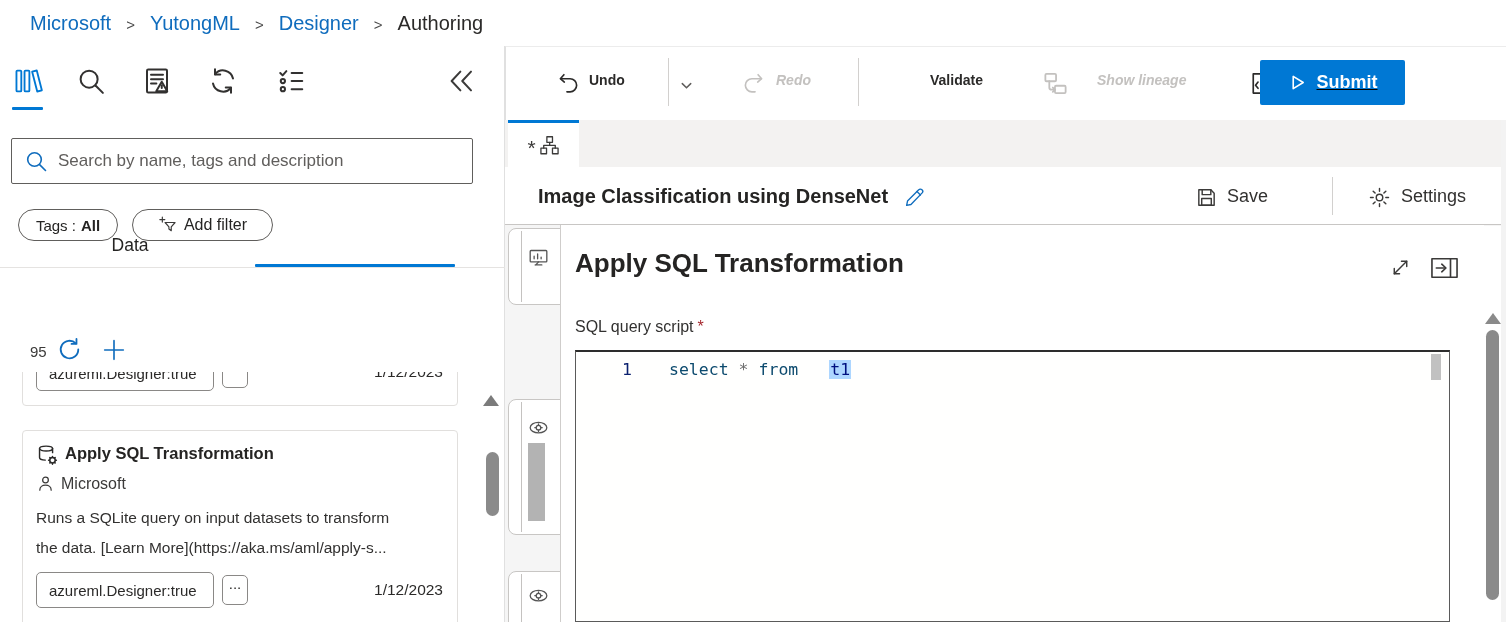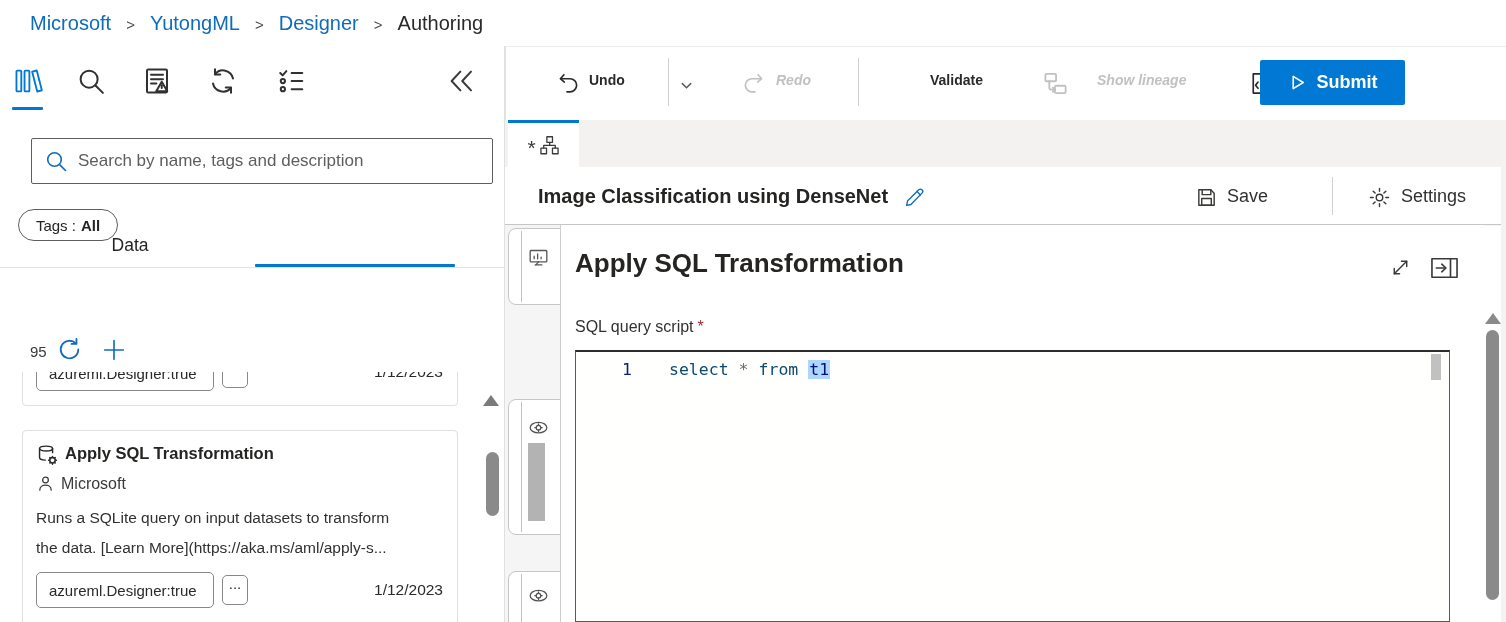--- a/index.html
+++ b/index.html
@@ -11,57 +11,57 @@
 
   
   .breadcrumb { left:0; top:0; width:1506px; height:46px; display:flex; align-items:center; padding-left:30px; gap:15px; font-size:20px; background:#fff; }
   .crumb-link { color:#0f6cbd; cursor:pointer; }
   .crumb-current { color:#2b2a29; }
   .crumb-sep { color:#4a4a4a; font-size:15px; transform:translateY(1px); }
 
   
   .left-panel { left:0; top:46px; width:505px; height:576px; background:#fff; border-right:1px solid #e0e0e0; }
   .underline-accent { background:#0078d4; border-radius:1px; }
-  .searchbox { left:31px; top:138px; width:462px; height:46px; border:1px solid #605e5c; border-radius:2px; display:flex; align-items:center; padding:4px 12px; gap:10px; background:#fff; }
+  .searchbox { left:11px; top:138px; width:462px; height:46px; border:1px solid #605e5c; border-radius:2px; display:flex; align-items:center; padding:4px 12px; gap:10px; background:#fff; }
   .searchbox input { border:none; outline:none; flex:1; font-size:17px; font-family:"Liberation Sans",sans-serif; color:#323130; background:transparent; }
   .searchbox input::placeholder { color:#605e5c; }
   .pill { height:32px; border:1px solid #605e5c; border-radius:16px; display:flex; align-items:center; justify-content:center; font-size:15px; color:#252423; background:#fff; cursor:pointer;text-align:center; }
   .tabrow-border { left:0; top:267px; width:505px; height:1px; background:#e5e3e1; }
   .tab-cell { top:224px; height:43px; display:flex; align-items:center; justify-content:center; font-size:17.5px; cursor:pointer; }
   .tab-active { color:#0f6cbd; font-weight:600; }
   .card { background:#fff; border:1px solid #e1dfdd; border-radius:4px; }
   .tagpill { border:1px solid #8a8886; border-radius:5px; height:36px; display:flex; align-items:center; padding:0 12px; font-size:15px; color:#2b2a29; background:#fff; }
   .morebtn { border:1px solid #8a8886; border-radius:5px; width:26px; height:30px; display:flex; align-items:flex-start; justify-content:center; font-size:15px; color:#2b2a29; background:#fff; line-height:16px; cursor:pointer; }
   .tri-up { width:0; height:0; border-left:8px solid transparent; border-right:8px solid transparent; border-bottom:11px solid #7b7b7b; cursor:pointer; }
   .thumb { background:#8a8a8a; border-radius:7px; cursor:pointer; }
 
   
   .toolbar { left:505px; top:46px; width:1001px; height:74px; background:#fff; border-left:1px solid #e0e0e0; border-top:1px solid #ececec; }
   .tb-label { font-size:14px; font-weight:600; color:#2b2a29; white-space:nowrap; }
   .tb-disabled { color:#c3c1bf;font-style:italic; }
   .v-div { width:1px; background:#d2d0ce; }
-  .submit-btn { left:1260px; top:60px; width:145px; height:45px; background:#0078d4; border-radius:2px; display:flex; align-items:center; justify-content:center; gap:10px; cursor:pointer; border:none; }
+  .submit-btn { left:1260px; top:60px; width:145px; height:45px; background:#0078d4; border-radius:2px; display:flex; align-items:center; justify-content:center; gap:10px; cursor:pointer; border:none;text-decoration:underline; }
   .submit-btn span { color:#fff; font-size:18px; font-weight:600; }
   .tabstrip { left:505px; top:120px; width:1001px; height:47px; background:#f3f2f1; }
   .pipe-tab { left:508px; top:120px; width:71px; height:47px; background:#fff; border-top:3px solid #0078d4; display:flex; align-items:center; justify-content:center; gap:3px; cursor:pointer; }
   .titlebar { left:505px; top:167px; width:1001px; height:58px; background:#fff; border-bottom:1px solid #c8c6c4; }
   .canvas-bg { left:505px; top:225px; width:1001px; height:397px; background:#f5f5f5; }
   .frag { background:#fff; border:1px solid #c8c6c4; border-radius:8px 0 0 8px; }
   .frag-line { position:absolute; left:12px; top:2px; bottom:2px; width:1px; background:#c4c2c0; }
   .right-panel-bg { left:560px; top:225px; width:924px; height:397px; background:#fff; border-left:1px solid #cfcdcb; }
   .panel-title { font-size:26px; font-weight:700; color:#252423; }
   .field-label { font-size:16px; color:#323130; }
   .req { color:#a4262c; margin-left:4px; }
   .editor { left:575px; top:350px; width:875px; height:272px; background:#fffffe; border:1px solid #5a5a5a; border-top:2px solid #2d2d2d; overflow:hidden; }
   .mono { font-family:"DejaVu Sans Mono","Liberation Mono",monospace; font-size:16.5px; }
   .lineno { position:absolute; left:0; top:8px; width:56px; text-align:right; color:#0b216f; }
   .codeline { position:absolute; left:93px; top:8px; display:flex; gap:10px; }
   .tok-kw { color:#0c4a6e; }
   .tok-op { color:#6e6e6e; }
-  .tok-id { color:#001080; background:#add6ff; padding:0 1px; }
+  .tok-id { color:#001080; background:#add6ff; padding:0 1px;margin-left:21px; }
   .edge-strip { left:1501px; top:120px; width:5px; height:502px; background:#f3f3f3; }
 </style>
 </head>
 <body>
 
 <div class="app">
 
   <div class="abs breadcrumb">
     <span class="crumb-link">Microsoft</span>
     <span class="crumb-sep">&gt;</span>
@@ -127,20 +127,29 @@
           <circle cx="10.5" cy="10.5" r="6.8"></circle>
           <path d="M15.6 15.6L21.5 21.5"></path>
         </svg>
     </span>
     <input type="text" placeholder="Search by name, tags and description" style="">
   </div>
 
   <div class="abs pill" style="left:18px;top:209px;width:100px;">
     <span>Tags :</span>
     <b style="margin-left:5px;">All</b>
+  </div>
+  <div class="abs pill" style="left:132px;top:209px;width:141px;gap:6px;font-size:16px;">
+    <span style="color:#3b3a39;">
+      <svg class="ico" width="20" height="20" viewBox="0 0 24 24" style="stroke-width:1.4;">
+          <path d="M5.2 2.5v6M2.2 5.5h6"></path>
+          <path d="M8.5 9h12l-4.6 5.2v4.6l-2.8-2.1v-2.5z"></path>
+        </svg>
+    </span>
+    <span>Add filter</span>
   </div>
 
   <div class="abs tab-cell" style="left:25px;width:210px;color:#252423;">
     <span>Data</span>
   </div>
   <div class="abs underline-accent" style="left:255px;top:264px;width:200px;height:3px;"></div>
   <div class="abs tabrow-border"></div>
 
   <span class="abs" style="left:30px;top:343px;font-size:15px;color:#3b3a39;">95</span>
   <span class="abs" style="left:56px;top:336px;color:#0f6cbd;cursor:pointer;">

